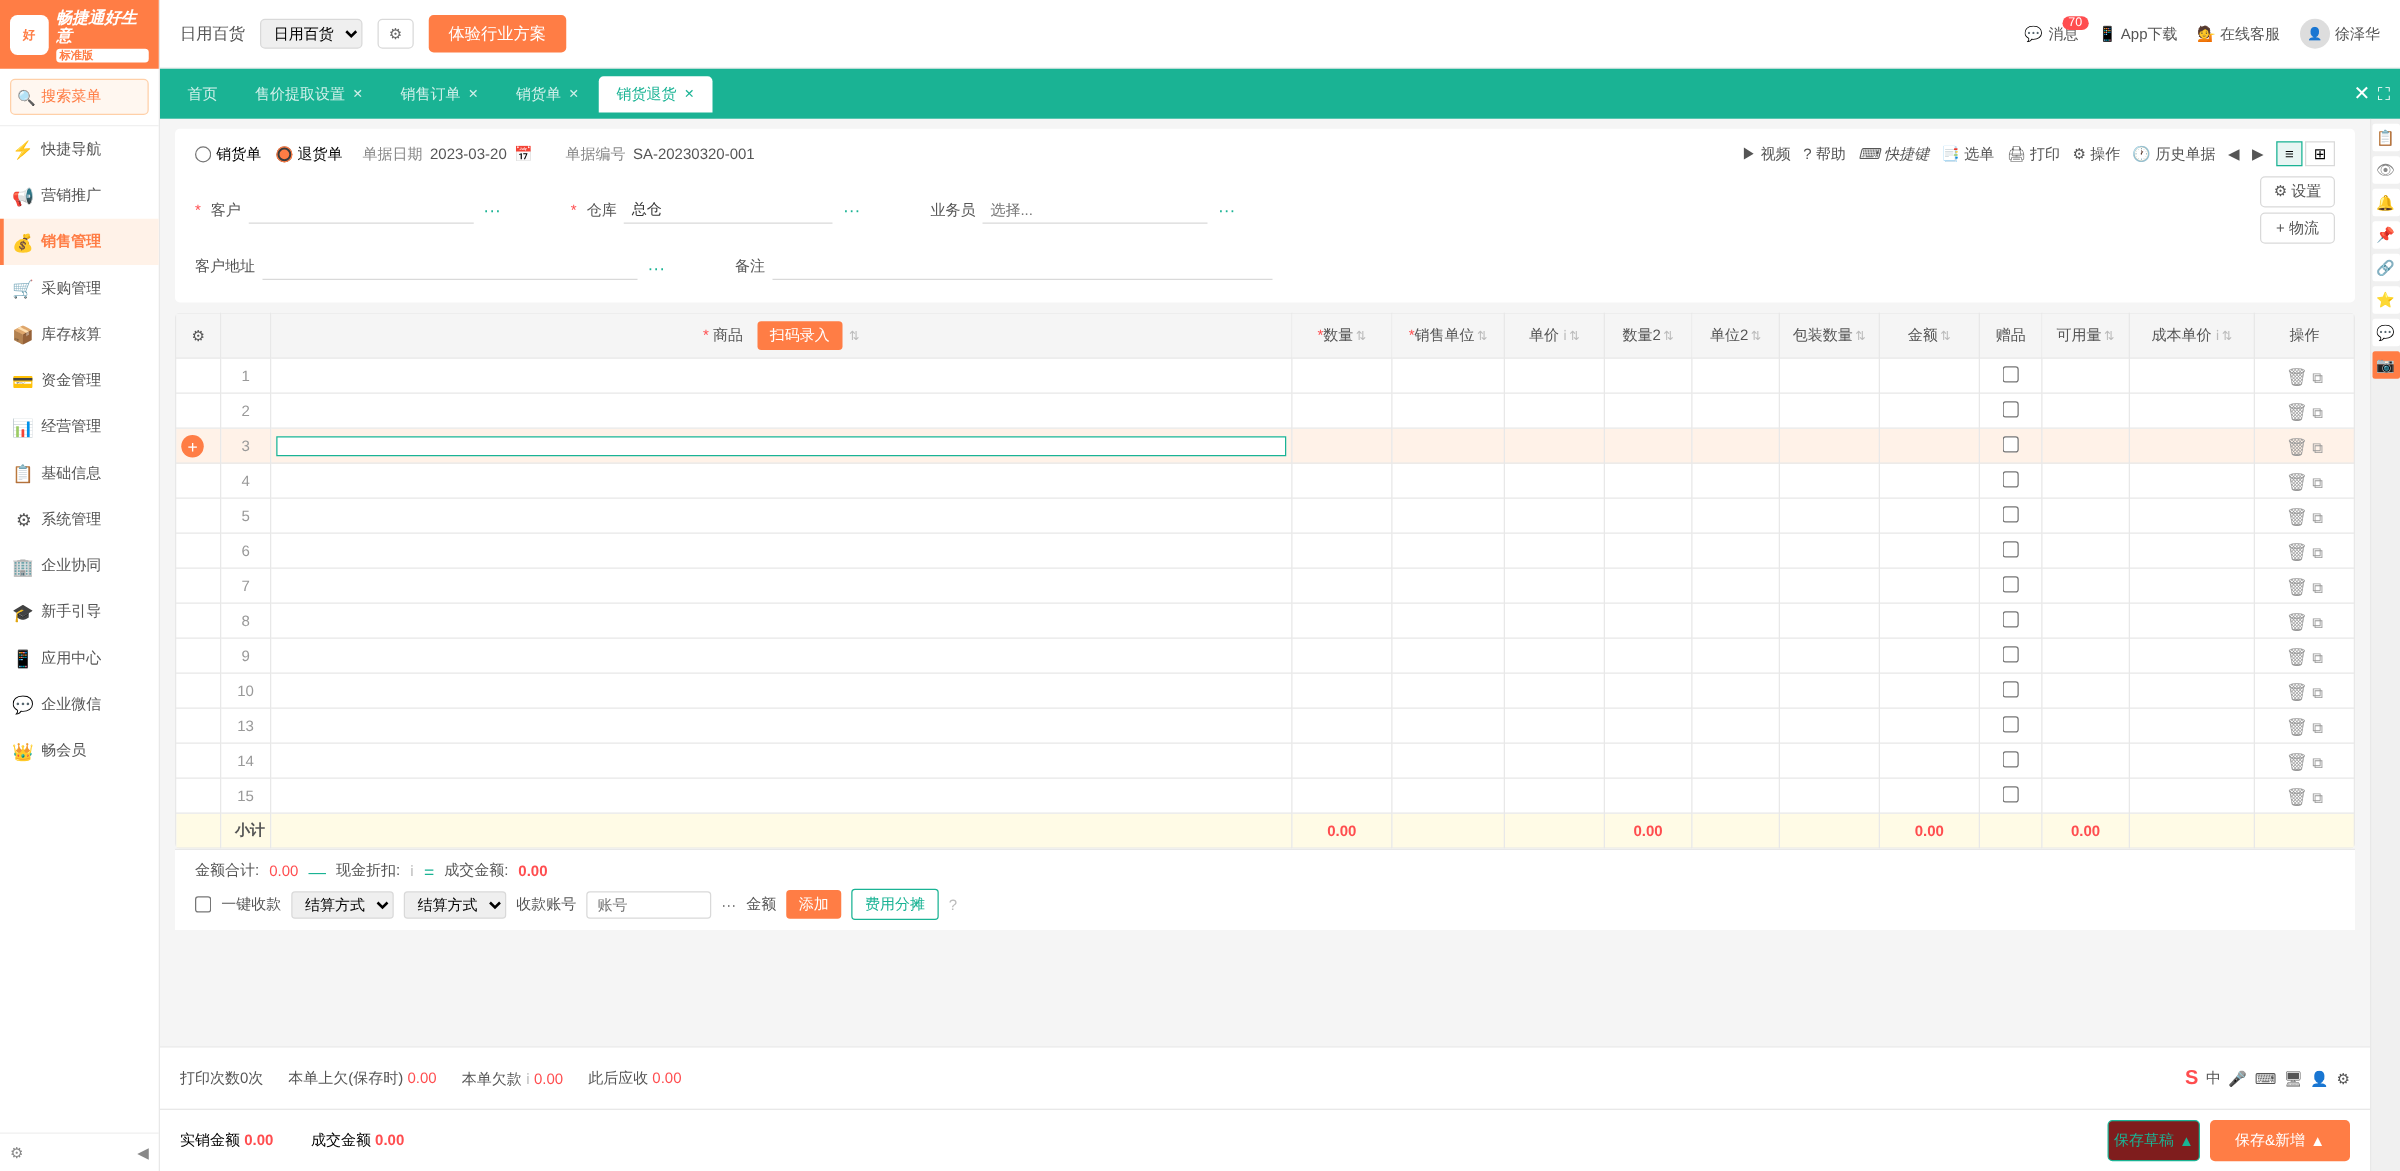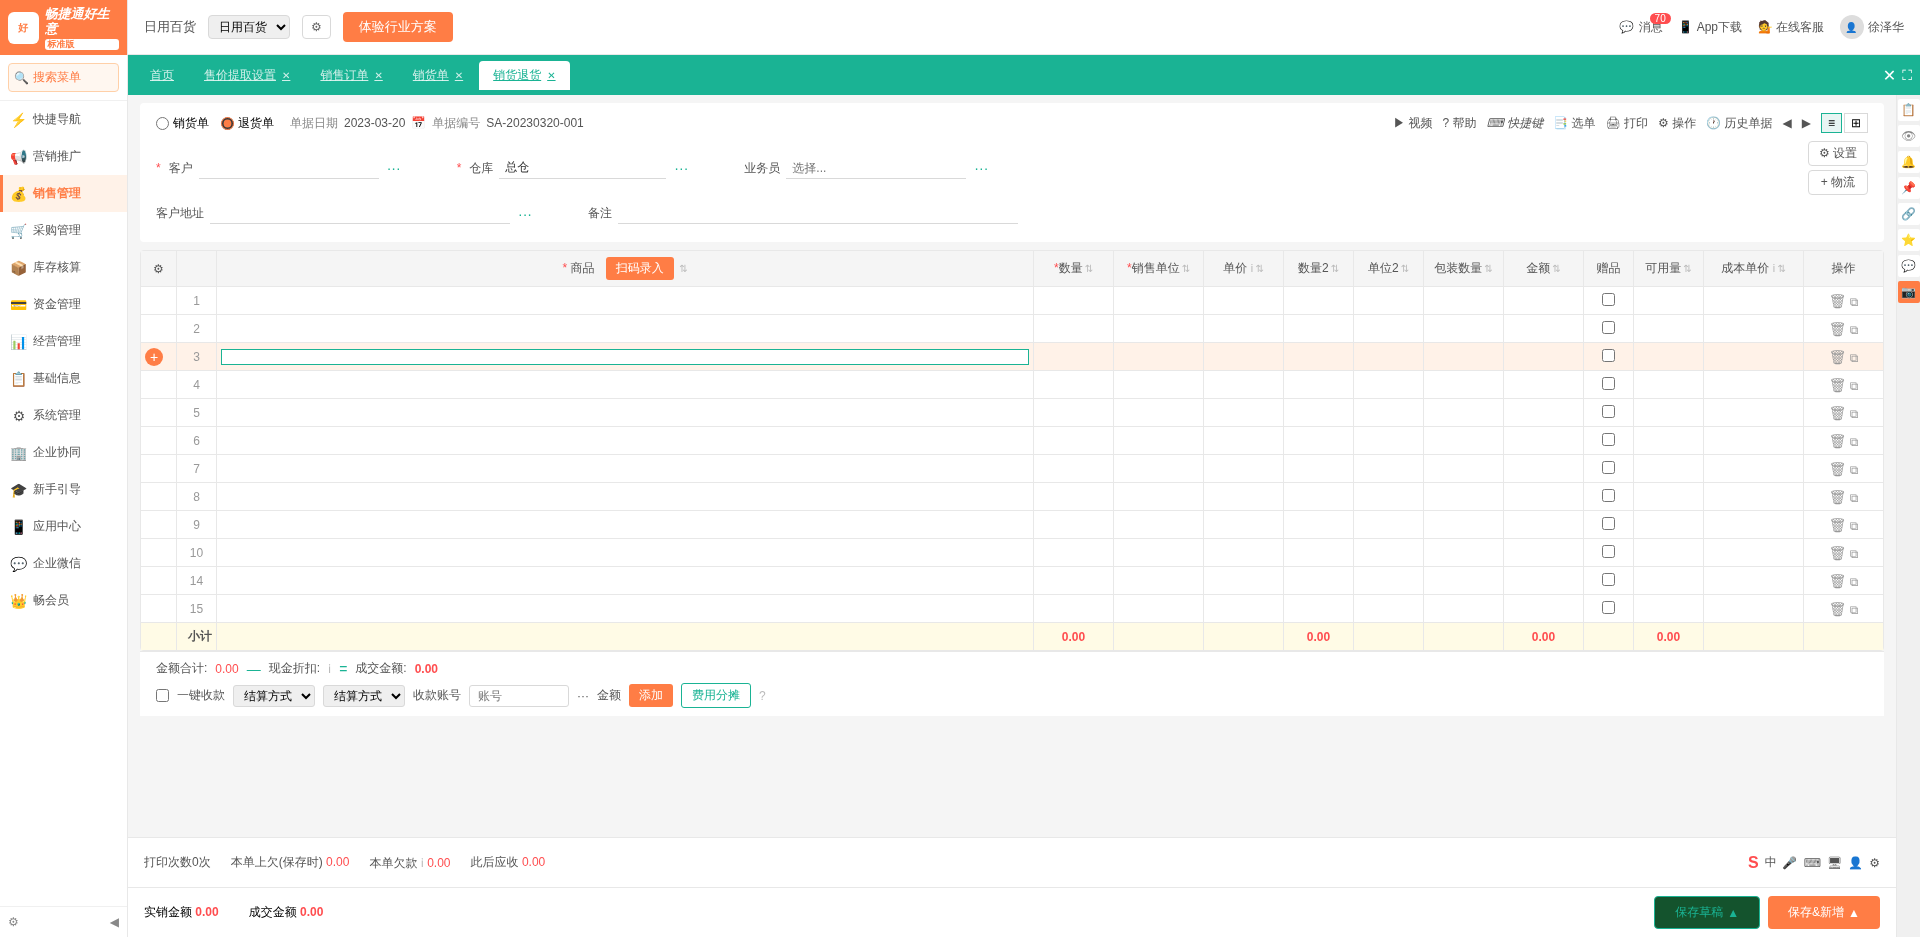--- a/index.html
+++ b/index.html
@@ -28,21 +28,21 @@
     .topbar .gear-btn { background: none; border: 1px solid #d9d9d9; border-radius: 4px; padding: 4px 8px; cursor: pointer; color: #666; }
     .topbar .trial-btn { background: #ff7d45; color: #fff; border: none; border-radius: 4px; padding: 6px 16px; cursor: pointer; font-size: 13px; }
     .topbar-right { margin-left: auto; display: flex; align-items: center; gap: 16px; color: #555; }
     .topbar-right .msg-btn { position: relative; cursor: pointer; display: flex; align-items: center; gap: 4px; }
     .topbar-right .badge { background: #ff4d4f; color: #fff; border-radius: 10px; padding: 0 5px; font-size: 10px; position: absolute; top: -6px; right: -8px; }
     .topbar-right .user { display: flex; align-items: center; gap: 4px; cursor: pointer; }
     .topbar-right .avatar { width: 24px; height: 24px; border-radius: 50%; background: #ddd; display: flex; align-items: center; justify-content: center; font-size: 10px; }
 
     
     .tabbar { height: 40px; background: #1ab394; display: flex; align-items: center; padding: 0 8px; gap: 2px; }
-    .tab { padding: 6px 14px; border-radius: 4px 4px 0 0; cursor: pointer; color: rgba(255,255,255,0.8); display: flex; align-items: center; gap: 4px; font-size: 13px; text-decoration: underline; }
+    .tab { padding: 6px 14px; border-radius: 4px 4px 0 0; cursor: pointer; color: rgba(255,255,255,0.8); display: flex; align-items: center; gap: 4px; font-size: 13px; }
     .tab.active { background: #fff; color: #1ab394; }
     .tab .close-icon { font-size: 10px; margin-left: 2px; color: inherit; }
     .tab-close-all { margin-left: auto; color: #fff; cursor: pointer; font-size: 16px; }
     .tab-expand { color: #fff; cursor: pointer; font-size: 14px; margin-left: 4px; }
 
     
     .content { flex: 1; background: #f5f5f5; overflow-y: auto; padding: 8px 12px; }
 
     
     .doc-header { background: #fff; border-radius: 4px; padding: 10px 16px; margin-bottom: 8px; }
@@ -88,21 +88,21 @@
     .bottom-panel { background: #fff; border-top: 1px solid #e8e8e8; padding: 8px 16px; }
     .amount-row { display: flex; align-items: center; gap: 8px; color: #555; margin-bottom: 6px; }
     .amount-row .minus-icon { color: #1ab394; font-size: 14px; }
     .amount-row .equals-icon { color: #1ab394; font-size: 14px; }
     .payment-row { display: flex; align-items: center; gap: 8px; color: #555; }
     .payment-row input[type=checkbox] { accent-color: #1ab394; }
     .payment-row select { border: 1px solid #d9d9d9; border-radius: 3px; padding: 2px 6px; }
     .add-btn { background: #ff7d45; color: #fff; border: none; border-radius: 3px; padding: 3px 10px; cursor: pointer; }
     .fee-btn { background: #fff; border: 1px solid #1ab394; color: #1ab394; border-radius: 3px; padding: 3px 10px; cursor: pointer; }
     .help-icon { color: #bbb; cursor: pointer; }
-    .save-draft-btn { background: #14532d; border: 1px solid #1ab394; color: #1ab394; border-radius: 4px; padding: 7px 20px; cursor: pointer; display: flex; align-items: center; gap: 4px; }
+    .save-draft-btn { background: #7f1d1d; border: 1px solid #1ab394; color: #1ab394; border-radius: 4px; padding: 7px 4px; cursor: pointer; display: flex; align-items: center; gap: 4px; }
     .save-new-btn { background: #ff7d45; border: none; color: #fff; border-radius: 4px; padding: 7px 20px; cursor: pointer; display: flex; align-items: center; gap: 4px; font-size: 13px; }
 
     
     .right-sidebar { width: 24px; background: #f0f0f0; display: flex; flex-direction: column; align-items: center; padding: 4px 0; gap: 4px; border-left: 1px solid #e8e8e8; }
     .right-sidebar .rs-icon { width: 22px; height: 22px; display: flex; align-items: center; justify-content: center; cursor: pointer; color: #888; font-size: 12px; background: #fff; border-radius: 2px; }
 
     .bottom-status { height: 50px; background: #fff; border-top: 1px solid #e8e8e8; display: flex; align-items: center; padding: 0 16px; gap: 20px; color: #555; }
     .bottom-status .icons-row { margin-left: auto; display: flex; align-items: center; gap: 6px; }
 
     .main-wrapper { display: flex; flex-direction: column; flex: 1; overflow: hidden; }
@@ -259,21 +259,21 @@
               </label>
               <label class="radio-item">
                 <input type="radio" name="doctype" value="return" checked="" style="">
                 <span>退货单</span>
               </label>
             </div>
             <div class="doc-meta">
               <span class="label">单据日期</span>
               <span>2023-03-20</span>
               <span style="cursor:pointer;color:#1ab394;">📅</span>
-              <span class="label" style="margin-left:0;">单据编号</span>
+              <span class="label" style="margin-left:20px;">单据编号</span>
               <span>SA-20230320-001</span>
             </div>
             <div class="doc-actions">
               <span style="cursor:pointer;color:#555;display:flex;align-items:center;gap:2px;">▶ 视频</span>
               <span style="cursor:pointer;color:#555;display:flex;align-items:center;gap:2px;">? 帮助</span>
               <span style="cursor:pointer;color:#555;display:flex;align-items:center;gap:2px;font-style:italic;">⌨ 快捷键</span>
               <span style="cursor:pointer;color:#555;display:flex;align-items:center;gap:2px;">📑 选单</span>
               <span style="cursor:pointer;color:#555;display:flex;align-items:center;gap:2px;">🖨 打印</span>
               <span style="cursor:pointer;color:#555;display:flex;align-items:center;gap:2px;">⚙ 操作</span>
               <span style="cursor:pointer;color:#555;display:flex;align-items:center;gap:2px;">🕐 历史单据</span>
@@ -606,20 +606,45 @@
     <td style=""></td>
     <td style="">
       <button class="del-btn">🗑</button>
       <button class="copy-btn">⧉</button>
     </td>
   </tr>
                 <tr>
     <td style="">
       
     </td>
+    <td class="row-num" style="">13</td>
+    <td style=";text-align:left;padding-left:4px;">
+      <input type="text" style="border: none; outline: none; width: 100%; background: transparent;">
+    </td>
+    <td style=""></td>
+    <td style=""></td>
+    <td style=""></td>
+    <td style=""></td>
+    <td style=""></td>
+    <td style=""></td>
+    <td style=""></td>
+    <td style="">
+      <input type="checkbox" style="">
+    </td>
+    <td style=""></td>
+    <td style=""></td>
+    <td style="">
+      <button class="del-btn">🗑</button>
+      <button class="copy-btn">⧉</button>
+    </td>
+  </tr>
+                <tr>
+    <td style="">
+      
+    </td>
     <td class="row-num" style="">14</td>
     <td style=";text-align:left;padding-left:4px;">
       <input type="text" style="border: none; outline: none; width: 100%; background: transparent;">
     </td>
     <td style=""></td>
     <td style=""></td>
     <td style=""></td>
     <td style=""></td>
     <td style=""></td>
     <td style=""></td>

